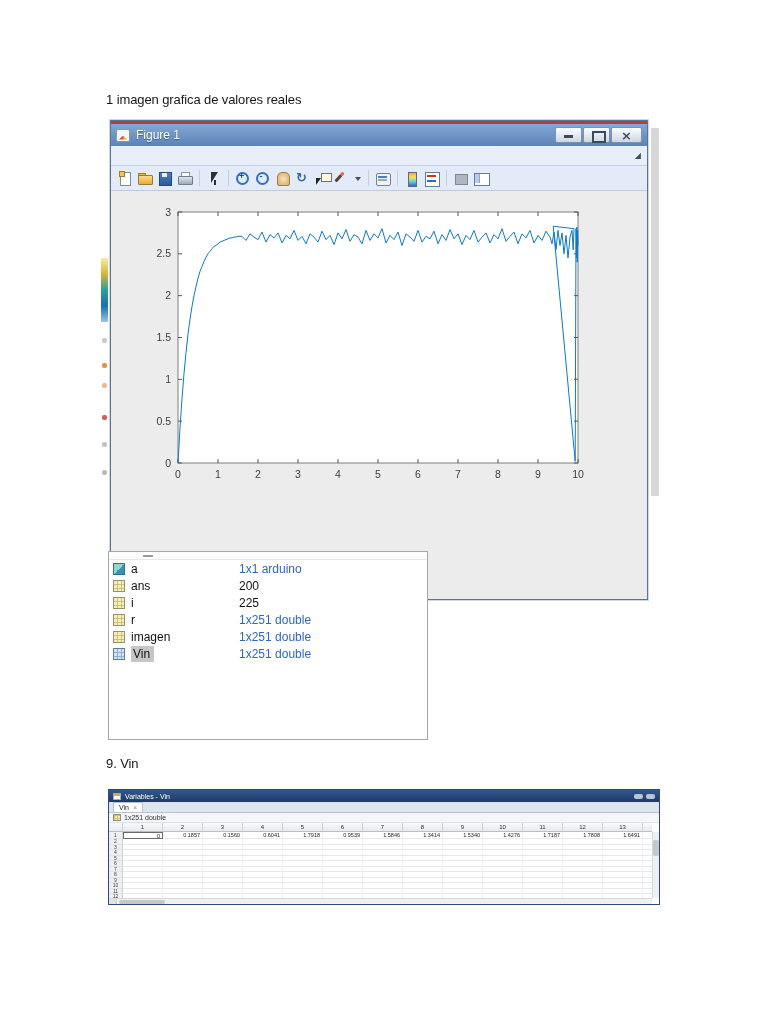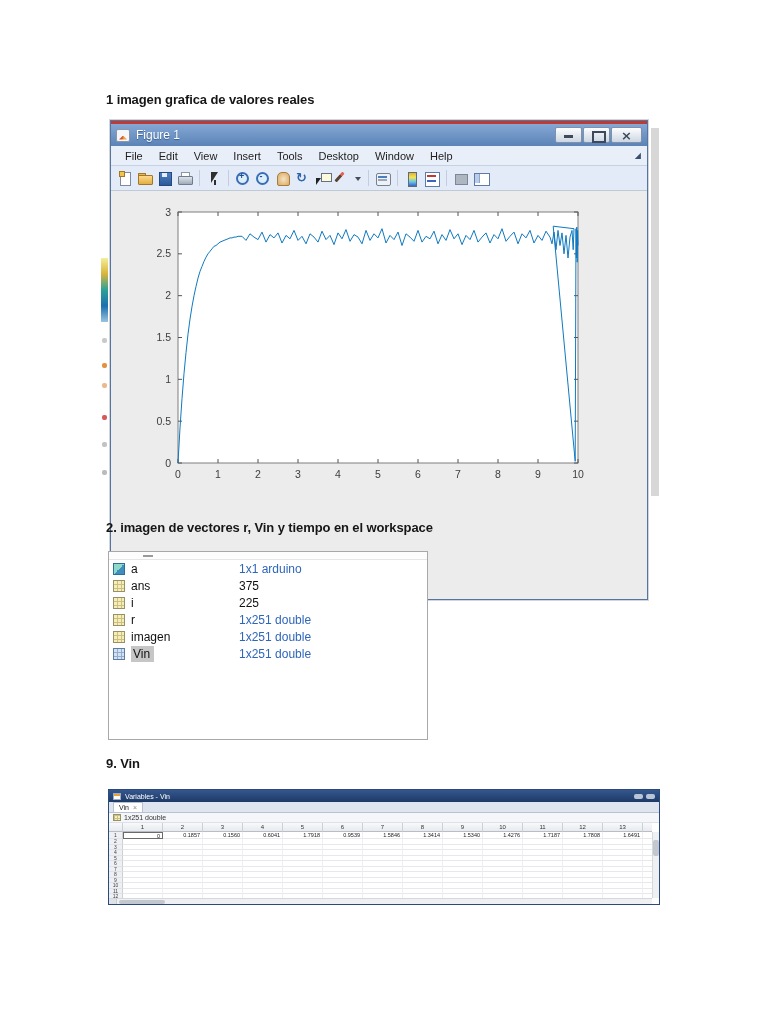--- a/index.html
+++ b/index.html
@@ -1,19 +1,19 @@
 <!DOCTYPE html>
 <html><head>
 <meta charset="utf-8">
 <style>
   *{box-sizing:border-box;margin:0;padding:0}
   html,body{width:768px;height:1024px;background:#fff;overflow:hidden;
     font-family:"Liberation Sans",sans-serif;-webkit-font-smoothing:antialiased}
   .page{position:relative;width:768px;height:1024px;background:#ffffff}
-  .cap{position:absolute;font-weight:700;font-size:13px;color:#161616;letter-spacing:-.1px}
+  .cap{position:absolute;font-weight:400;font-size:13px;color:#161616;letter-spacing:-.1px}
 
   
   .figshot{position:absolute;left:98px;top:120px;width:562px;height:382px}
   .art{position:absolute}
   .art-colormap{left:3px;top:138px;width:7px;height:64px;
     background:linear-gradient(#f3ef9a,#d9b43a,#2aa198,#1b6fae,#9bc4e0);filter:blur(.5px)}
   .art-dot{width:5px;height:5px;border-radius:2px;left:4px}
   .rightband{left:553px;top:8px;width:8px;height:368px;background:#d7d7d7}
   .figwin{position:absolute;left:12px;top:0;width:538px;height:480px;border:1px solid #55759f;
     background:#ececec;display:flex;flex-direction:column;box-shadow:0 0 0 1px #cfd6de}
@@ -156,21 +156,20 @@
       <div class="titlebar">
         <span class="figico"></span>
         <span class="figtitle">Figure 1</span>
         <span class="wbtns">
           <span class="wbtn wb-min"></span>
           <span class="wbtn wb-max"></span>
           <span class="wbtn close wb-close"></span>
         </span>
       </div>
       <div class="menubar">
-        <span id="menu-items"><span class="mitem">File</span><span class="mitem">Edit</span><span class="mitem">View</span><span class="mitem">Insert</span><span class="mitem">Tools</span><span class="mitem">Desktop</span><span class="mitem">Window</span><span class="mitem">Help</span></span>
         <span class="dock-arrow">◢</span>
       </div>
       <div class="toolbar" id="fig-toolbar">
           <span class="tb i-new-file"></span>
           <span class="tb i-open-folder"></span>
           <span class="tb i-save"></span>
           <span class="tb i-print"></span>
           <span class="tb-sep"></span>
           <span class="tb i-pointer"></span>
           <span class="tb-sep"></span>
@@ -246,36 +245,35 @@
             <text x="60" y="66.33333333333334" text-anchor="end" fill="#3d3d3d" font-size="10.5">2.5</text>
             <line x1="67" y1="21" x2="71" y2="21" stroke="#555"></line>
             <line x1="467" y1="21" x2="463" y2="21" stroke="#555"></line>
             <text x="60" y="24.5" text-anchor="end" fill="#3d3d3d" font-size="10.5">3</text>
             <polyline points="67.0,272.0 69.0,236.9 71.0,207.6 73.0,182.5 75.0,161.6 77.0,143.2 79.0,128.1 81.0,115.5 83.0,104.7 85.0,95.5 87.0,87.1 89.0,80.4 91.0,75.4 93.0,70.4 95.0,66.2 97.0,62.8 99.0,60.3 101.0,57.8 103.0,55.3 105.0,54.5 107.0,52.8 109.0,51.1 111.0,50.3 113.0,49.4 115.0,48.6 117.0,47.8 119.0,46.9 121.0,46.9 123.0,46.1 125.0,46.1 127.0,45.3 131.0,45.3 135.0,49.4 139.0,42.8 143.0,46.1 147.0,48.6 151.0,41.1 155.0,51.1 159.0,43.6 163.0,46.9 167.0,41.9 171.0,52.0 175.0,44.4 179.0,47.8 183.0,39.4 187.0,49.4 191.0,45.3 195.0,52.8 199.0,42.8 203.0,46.1 207.0,51.1 211.0,40.2 215.0,48.6 219.0,44.4 223.0,53.6 227.0,41.9 231.0,47.8 235.0,38.6 239.0,50.3 243.0,43.6 247.0,46.1 251.0,52.8 255.0,39.4 259.0,49.4 263.0,42.8 267.0,46.9 271.0,37.7 275.0,52.0 279.0,44.4 283.0,48.6 287.0,41.1 291.0,54.5 295.0,42.8 299.0,46.1 303.0,50.3 307.0,39.4 311.0,51.1 315.0,45.3 319.0,47.8 323.0,40.2 327.0,52.8 331.0,43.6 335.0,49.4 339.0,38.6 343.0,47.8 347.0,42.8 351.0,53.6 355.0,44.4 359.0,48.6 363.0,39.4 367.0,51.1 371.0,46.1 375.0,41.9 379.0,52.0 383.0,43.6 387.0,47.8 391.0,37.7 395.0,50.3 399.0,45.3 403.0,41.1 407.0,52.8 411.0,42.8 415.0,46.9 419.0,39.4 423.0,52.0 427.0,44.4 431.0,49.4 435.0,40.2 439.0,46.1 441.0,52.8 443.0,41.1 445.0,58.7 447.0,39.4 449.0,54.5 451.0,41.9 453.0,62.8 455.0,44.4 457.0,67.0 459.0,46.1 461.0,39.4 462.2,58.7 463.0,37.7 442.2,35.2 464.2,270.3 465.0,37.7 465.4,67.0 465.8,36.1 466.2,71.2 466.6,39.4 467.0,54.5" fill="none" stroke="#0f79c0" stroke-width="1" stroke-linejoin="round"></polyline>
           </svg>
       </div>
     </div>
   </div>
 
-  <div class="cap" style="left:106px;top:520px">2. imagen de vectores r, Vin y tiempo en el workspace</div>
 
   <div class="workspace">
     <div class="ws-top">
         <span class="ws-dash"></span>
       </div>
     <div id="ws-rows">
         <div class="ws-row">
           <span class="ws-ico g-c"></span>
           <span class="ws-namecell"><span class="ws-name">a</span></span>
           <span class="ws-val t">1x1 arduino</span>
         </div>
         <div class="ws-row">
           <span class="ws-ico g-y"></span>
           <span class="ws-namecell"><span class="ws-name">ans</span></span>
-          <span class="ws-val n">375</span>
+          <span class="ws-val n">200</span>
         </div>
         <div class="ws-row">
           <span class="ws-ico g-y"></span>
           <span class="ws-namecell"><span class="ws-name">i</span></span>
           <span class="ws-val n">225</span>
         </div>
         <div class="ws-row">
           <span class="ws-ico g-y"></span>
           <span class="ws-namecell"><span class="ws-name">r</span></span>
           <span class="ws-val t">1x251 double</span>

